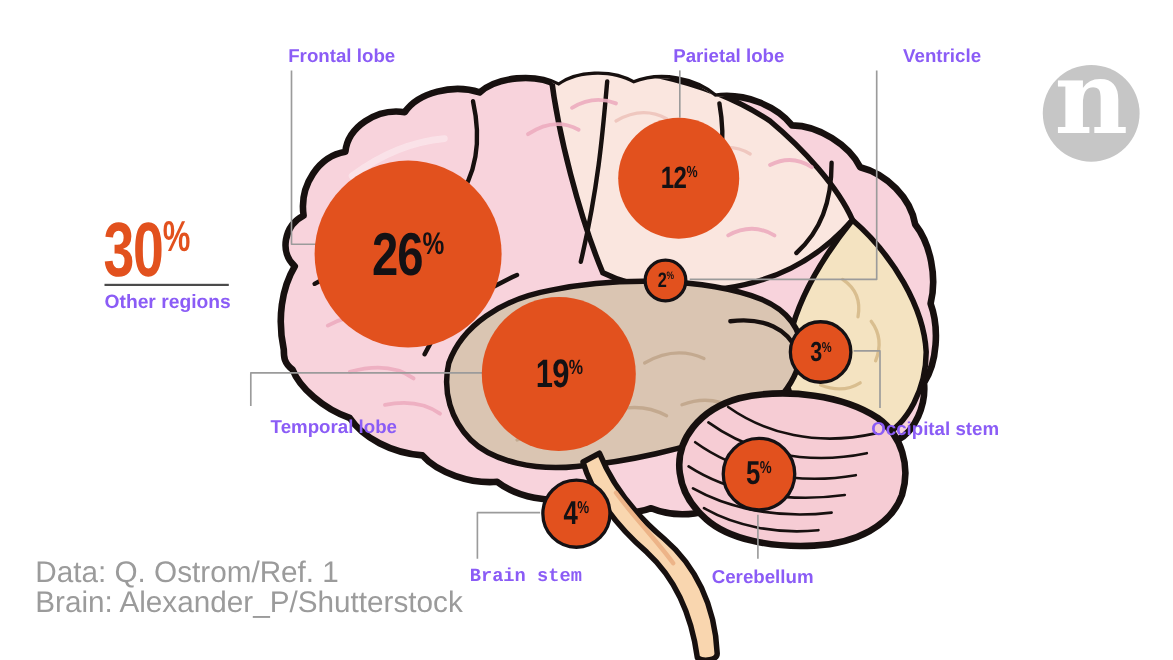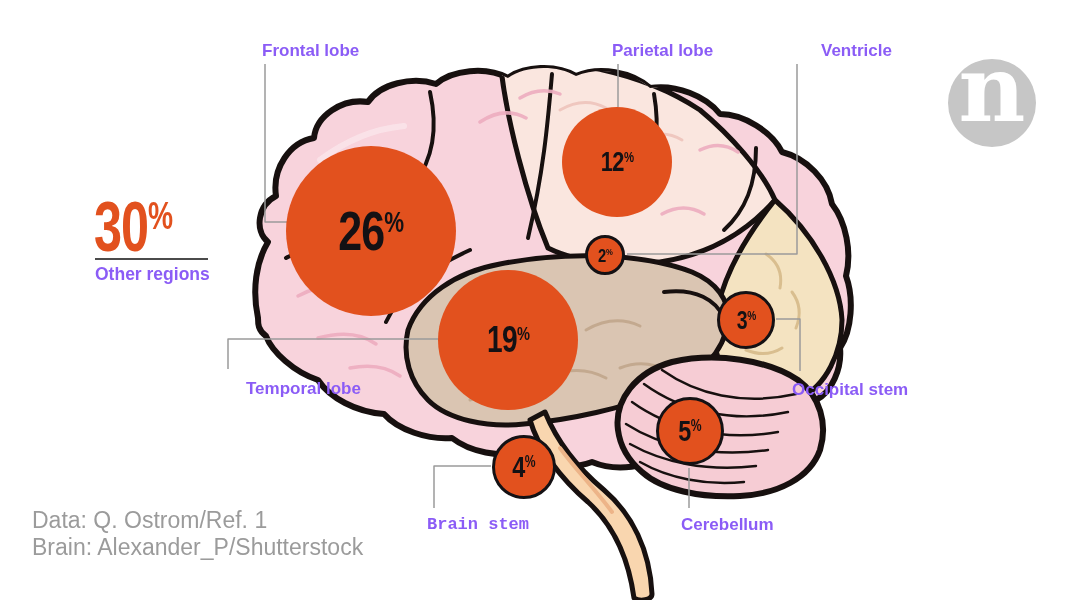--- a/index.html
+++ b/index.html
@@ -42,35 +42,35 @@
 
   
   .lbl{position:absolute;font-size:17px;font-weight:700;color:#8b5cf6;
     white-space:nowrap;z-index:6;line-height:20px;}
   .lbl-frontal   {left:262px;top:41px;}
   .lbl-parietal  {left:612px;top:41px;}
   .lbl-ventricle {left:821px;top:41px;}
   .lbl-occipital {left:792px;top:380px;}
   .lbl-temporal  {left:226px;top:379px;margin-left:20px;}
   .lbl-brainstem {left:427px;top:515px;font-family:Liberation Mono, monospace;}
-  .lbl-cerebellum{left:681px;top:515px;}
+  .lbl-cerebellum{left:647px;top:515px;}
 
   
   .big-pct{position:absolute;left:94px;top:192px;color:var(--orange);
     font-weight:700;font-size:70px;line-height:1;z-index:6;}
   .big-pct .num{display:inline-flex;align-items:flex-start;transform:scaleX(.72);
     transform-origin:left top;letter-spacing:-.02em;}
   .big-pct .unit{font-size:.56em;margin-top:.1em;}
   .divider{position:absolute;left:95px;top:258px;width:113px;height:2px;
     background:#4B4B4B;z-index:6;}
   .other-label{position:absolute;left:95px;top:264px;font-size:17.5px;
     font-weight:700;color:#8b5cf6;z-index:6;}
 
   
-  .credits{position:absolute;left:32px;top:507px;font-size:23px;line-height:27px;
+  .credits{position:absolute;left:32px;top:507px;font-size:27px;line-height:27px;
     color:#9B9B9B;z-index:6;}
 
   
   .logo{position:absolute;left:948px;top:59px;width:88px;height:88px;
     border-radius:50%;background:#C6C6C6;z-index:6;overflow:hidden;}
   .logo span{display:block;width:100%;text-align:center;line-height:88px;
     font-family:"DejaVu Serif","Liberation Serif",serif;font-weight:700;
     font-size:92px;color:#fff;transform:translateY(-14px);}
 </style>
 </head>

